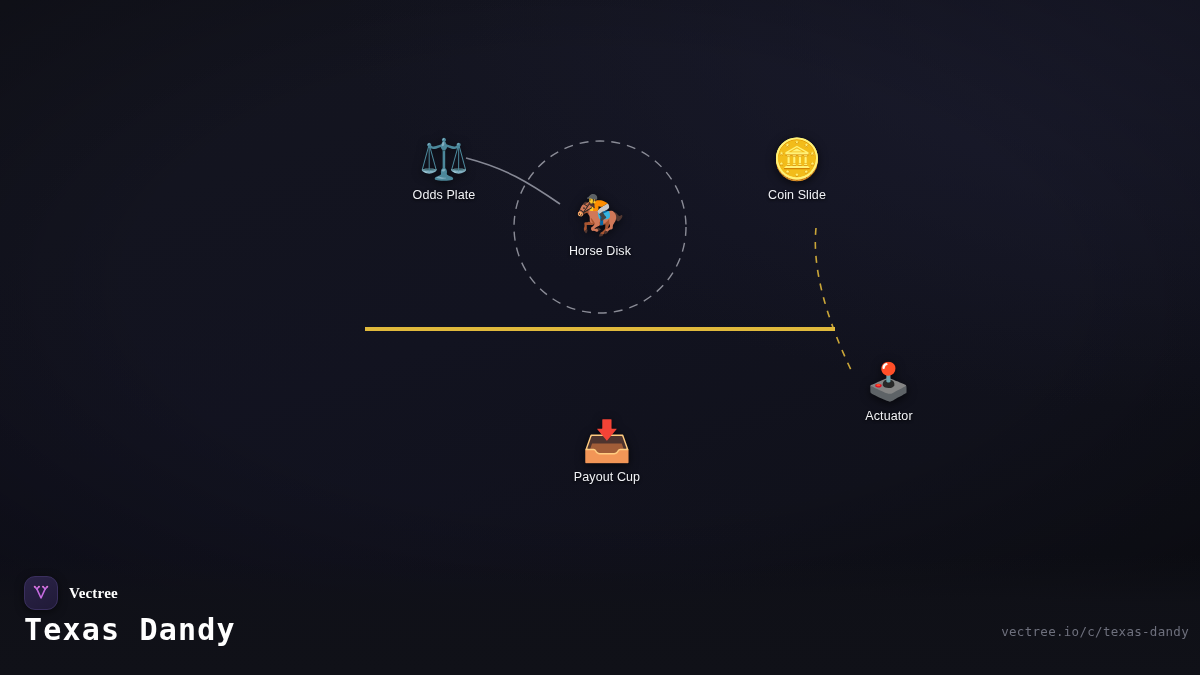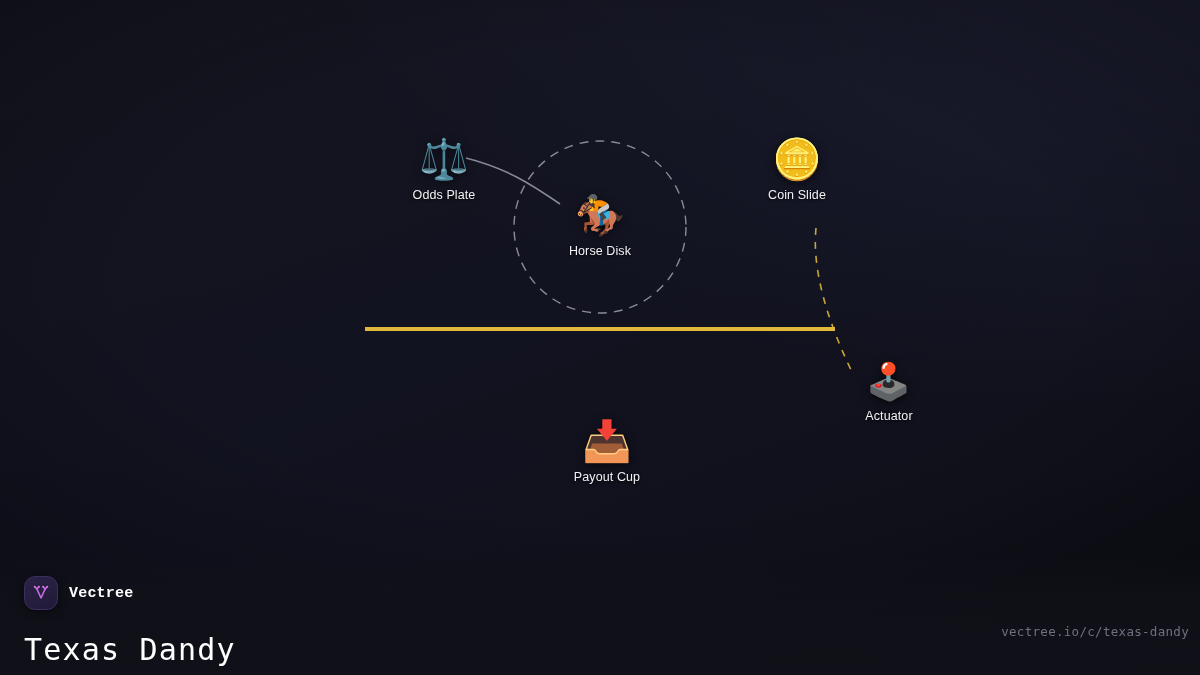--- a/index.html
+++ b/index.html
@@ -63,29 +63,28 @@
     display:flex; align-items:center; gap:11px;
   }
   #brand-mark {
     width:34px; height:34px; border-radius:11px;
     background:linear-gradient(150deg,#2b2348 0%,#201a37 100%);
     border:1px solid #3a2f5e;
     display:flex; align-items:center; justify-content:center;
     box-shadow:0 2px 8px rgba(0,0,0,.5);
   }
   #brand-name {
-    font-family:Liberation Mono, monospace;
+    font-family:Liberation Serif, serif;
     font-size:15px; font-weight:700; color:#ffffff; letter-spacing:.2px;
   }
   #title {
     position:absolute; left:24px; top:612px;
     font-family:"DejaVu Sans Mono", monospace;
-    font-size:30px; font-weight:400; color:#ffffff;
+    font-size:30px; font-weight:700; color:#ffffff;
     letter-spacing:1.2px;
-    margin-top:20px;
   }
   #url {
     position:absolute; right:11px; top:624px;
     font-family:"DejaVu Sans Mono", monospace;
     font-size:12.5px; color:#6e707d; letter-spacing:.3px;
   }
 </style>
 </head>
 <body>
 

